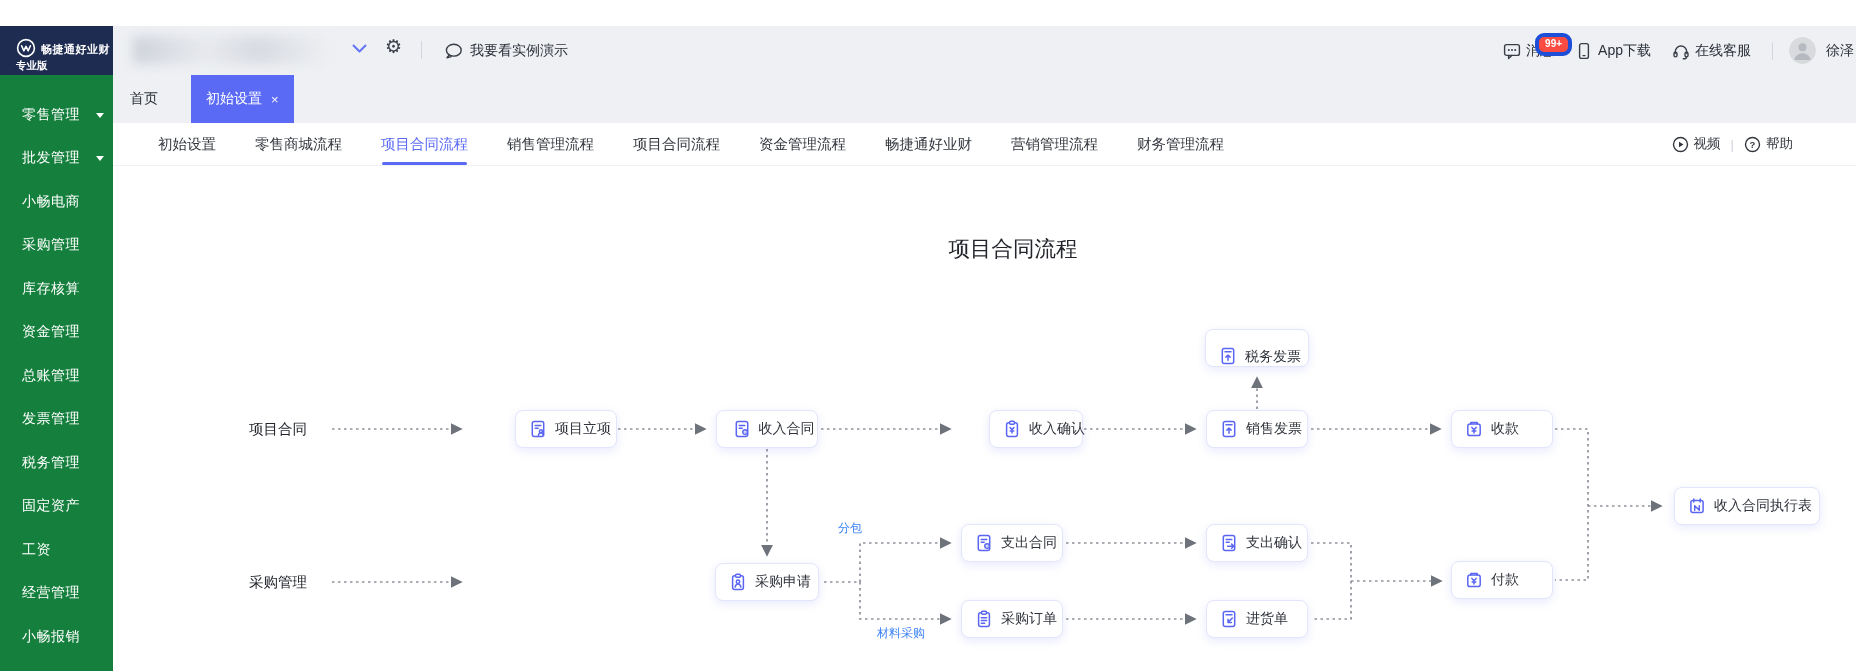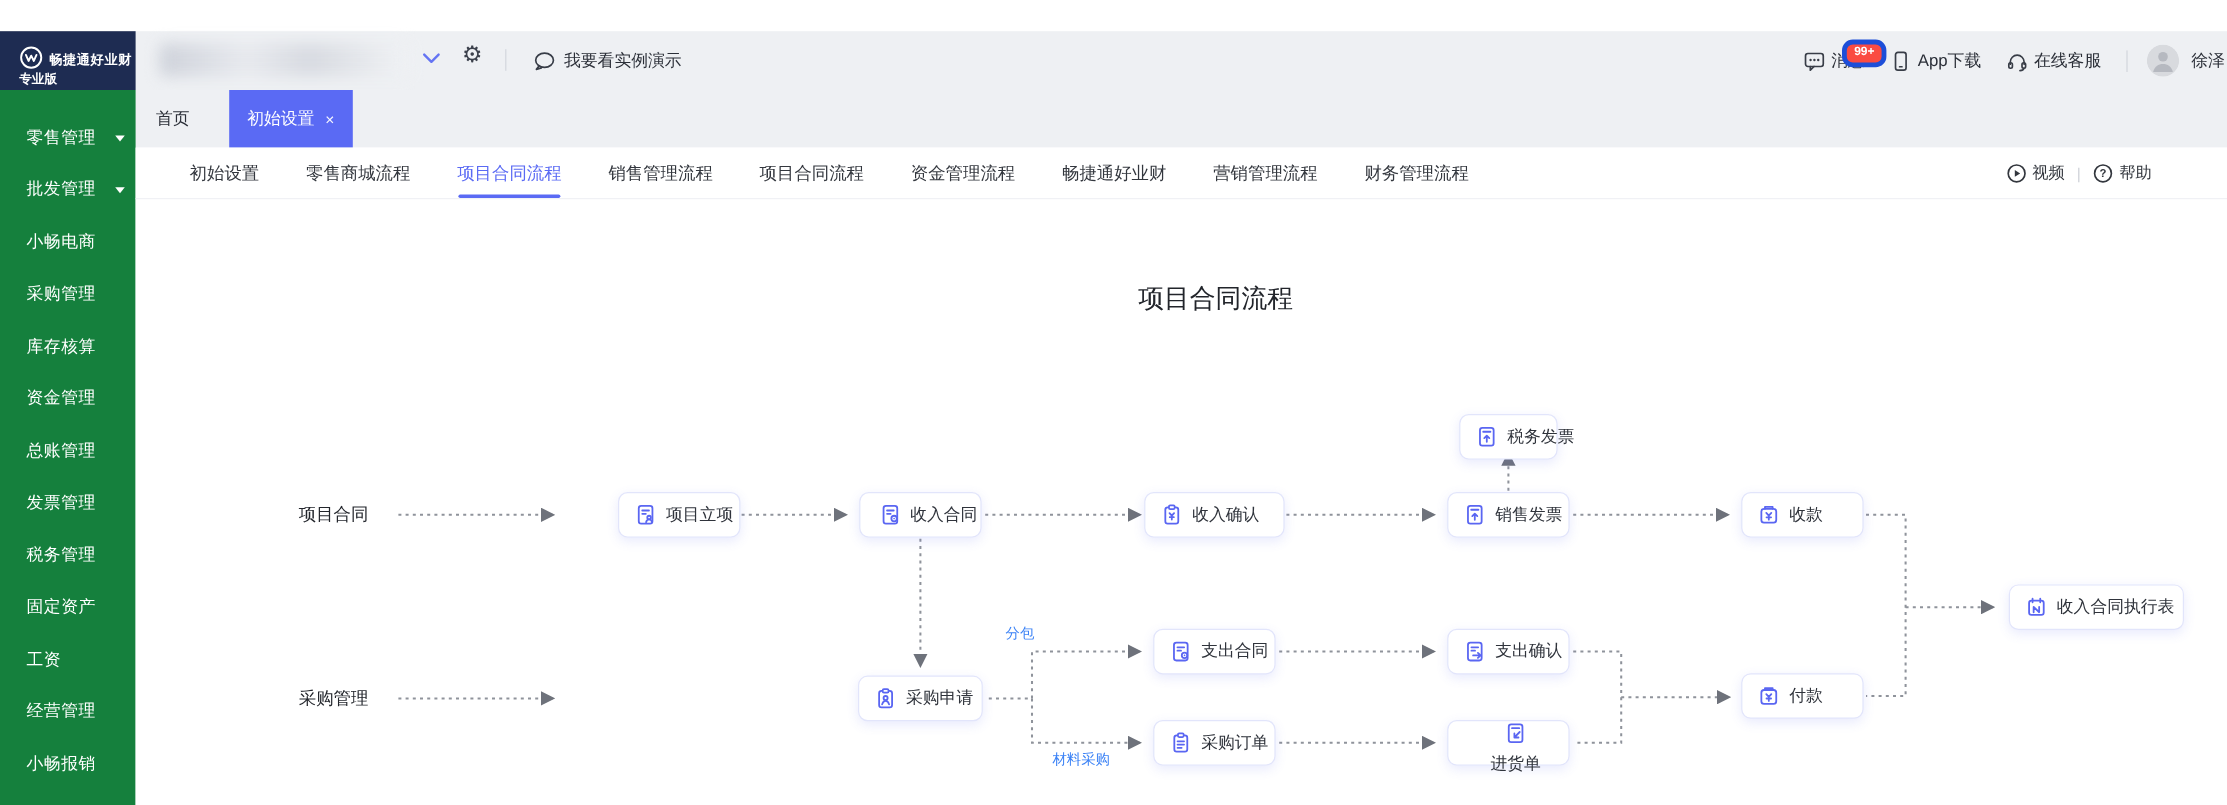--- a/index.html
+++ b/index.html
@@ -268,21 +268,21 @@
           <g stroke="#5a66f2" stroke-width="1.5" fill="none" stroke-linecap="round" stroke-linejoin="round">
             <rect x="4.3" y="2.6" width="11.4" height="14.8" rx="2"></rect>
             <path d="M7.2 6.4h5.6M7.2 9.2h3"></path>
             <circle cx="13.1" cy="13.1" r="2.3"></circle>
             <circle cx="13.1" cy="13.1" r=".7" fill="#5a66f2" stroke="none"></circle>
           </g>
         </svg>
       </span>
       <span class="lbl">收入合同</span>
     </div>
-    <div class="node" style="left: 1012px; top: 429px; width: 117px; align-items: center;">
+    <div class="node" style="left: 1036px; top: 429px; width: 94px; align-items: center;">
       <span class="nicon">
         <svg width="20" height="20" viewBox="0 0 20 20">
           <g stroke="#5a66f2" stroke-width="1.5" fill="none" stroke-linecap="round" stroke-linejoin="round">
             <rect x="4.6" y="3.8" width="10.8" height="13.6" rx="2"></rect>
             <rect x="7.6" y="2.2" width="4.8" height="3" rx="1" fill="#fff"></rect>
             <path d="M8.1 8.6l1.9 2.1 1.9-2.1M10 10.7v3.2M8.3 12h3.4"></path>
           </g>
         </svg>
       </span>
       <span class="lbl">收入确认</span>
@@ -304,21 +304,21 @@
         <svg width="20" height="20" viewBox="0 0 20 20">
           <g stroke="#5a66f2" stroke-width="1.5" fill="none" stroke-linecap="round" stroke-linejoin="round">
             <path d="M6.8 5V3.4h6.4V5"></path>
             <rect x="3.8" y="5" width="12.4" height="11.6" rx="2.2"></rect>
             <path d="M7.9 8.4l2.1 2.3 2.1-2.3M10 10.7v3.4M8.1 12.1h3.8"></path>
           </g>
         </svg>
       </span>
       <span class="lbl">收款</span>
     </div>
-    <div class="node" style="left: 1257px; top: 364px; width: 82px;">
+    <div class="node" style="left: 1257px; top: 348px; width: 104px; align-items: flex-end;">
       <span class="nicon">
         <svg width="20" height="20" viewBox="0 0 20 20">
           <g stroke="#5a66f2" stroke-width="1.5" fill="none" stroke-linecap="round" stroke-linejoin="round">
             <rect x="4.3" y="2.6" width="11.4" height="14.8" rx="2"></rect>
             <path d="M7 5.8h6"></path>
             <path d="M10 14.2V9M7.9 11.1L10 9l2.1 2.1"></path>
           </g>
         </svg>
       </span>
       <span class="lbl">税务发票</span>
@@ -366,21 +366,21 @@
         <svg width="20" height="20" viewBox="0 0 20 20">
           <g stroke="#5a66f2" stroke-width="1.5" fill="none" stroke-linecap="round" stroke-linejoin="round">
             <rect x="4.6" y="3.8" width="10.8" height="13.6" rx="2"></rect>
             <rect x="7.6" y="2.2" width="4.8" height="3" rx="1" fill="#fff"></rect>
             <path d="M7.3 8.8h5.4M7.3 11.5h5.4M7.3 14.2h3.4"></path>
           </g>
         </svg>
       </span>
       <span class="lbl">采购订单</span>
     </div>
-    <div class="node" style="left: 1257px; top: 619px; width: 102px; flex-direction: column;">
+    <div class="node" style="left: 1257px; top: 619px; width: 102px;">
       <span class="nicon">
         <svg width="20" height="20" viewBox="0 0 20 20">
           <g stroke="#5a66f2" stroke-width="1.5" fill="none" stroke-linecap="round" stroke-linejoin="round">
             <rect x="4.3" y="2.6" width="11.4" height="14.8" rx="2"></rect>
             <path d="M7 5.8h6"></path>
             <path d="M13.4 9l-4.4 4.4M9 10.2v3.4h3.4"></path>
           </g>
         </svg>
       </span>
       <span class="lbl">进货单</span>

